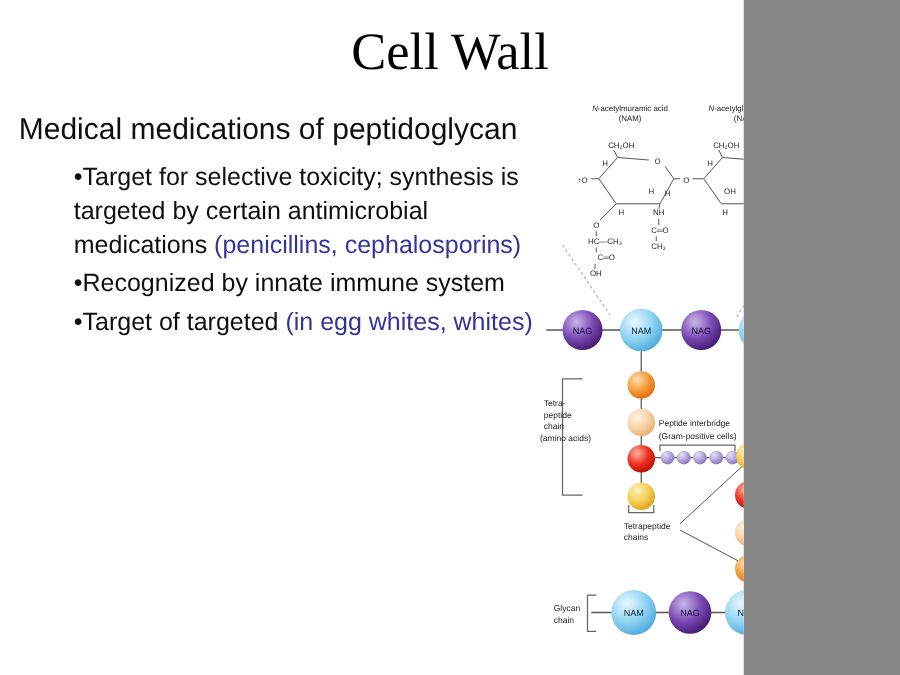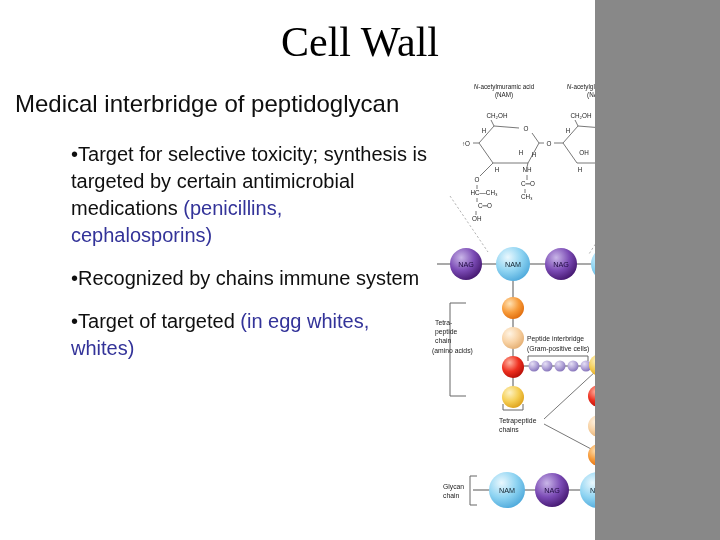--- a/index.html
+++ b/index.html
@@ -13,21 +13,21 @@
     letter-spacing:0px;
   }
   .heading{
     position:absolute;left:15px;top:90px;width:430px;
     font-size:24px;color:#0f0f0f;
   }
   .bullets{
     position:absolute;left:55px;top:125px;width:388px;
     font-size:20px;line-height:27px;color:#0f0f0f;
   }
-  .bullet{margin:16px;}
+  .bullet{margin:4px;}
   .hl{color:#333399;}
   svg{position:absolute;left:0;top:0;}
   .ct{font:6.3px "Liberation Sans","DejaVu Sans",sans-serif;fill:#222;text-anchor:middle;}
   .ts{text-anchor:start;}
   .cap{font:6.8px "Liberation Sans","DejaVu Sans",sans-serif;fill:#222;text-anchor:start;}
   .cape{text-anchor:end;}
   .it{font-style:italic;}
   .beadtxt{font:7.2px "Liberation Sans","DejaVu Sans",sans-serif;text-anchor:middle;fill:#10202c;}
   .beadtxt.dk{fill:#1d0b3e;}
   .bond{stroke:#555;stroke-width:0.8;fill:none;}
@@ -36,25 +36,25 @@
   .dash{stroke:#aaa;stroke-width:0.9;stroke-dasharray:2.2,2.2;fill:none;}
   .brk{stroke:#666;stroke-width:1;fill:none;}
 </style>
 </head>
 <body>
 
 <div class="slide">
 
   <div class="title">Cell Wall</div>
 
-  <div class="heading">Medical interbridge of peptidoglycan</div>
+  <div class="heading">Medical medications of peptidoglycan</div>
 
   <div class="bullets">
     <div class="bullet"><span>•Target for selective toxicity; synthesis is targeted by certain antimicrobial medications </span><span class="hl">(penicillins, cephalosporins)</span></div>
-    <div class="bullet"><span>•Recognized by chains immune system</span><span class="hl"></span></div>
+    <div class="bullet"><span>•Recognized by innate immune system</span><span class="hl"></span></div>
     <div class="bullet"><span>•Target of targeted </span><span class="hl">(in egg whites, whites)</span></div>
   </div>
 
   <svg width="720" height="540" viewBox="0 0 720 540">
     <defs>
       <radialGradient id="gPurple" cx="0.35" cy="0.3" r="0.75">
         <stop offset="0" stop-color="#c9b6e8"></stop>
           <stop offset="0.55" stop-color="#7b4bb5"></stop>
           <stop offset="1" stop-color="#44176f"></stop>
       </radialGradient>

